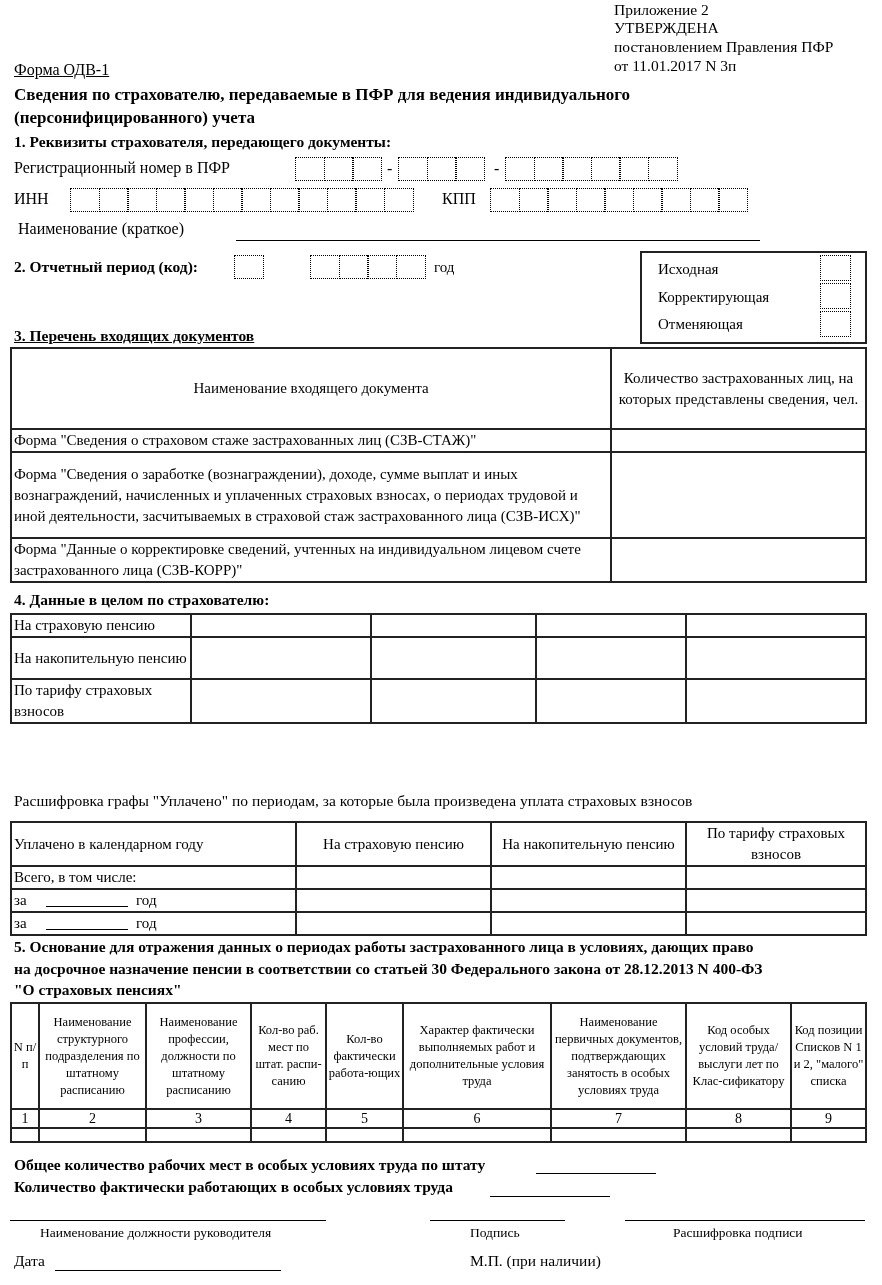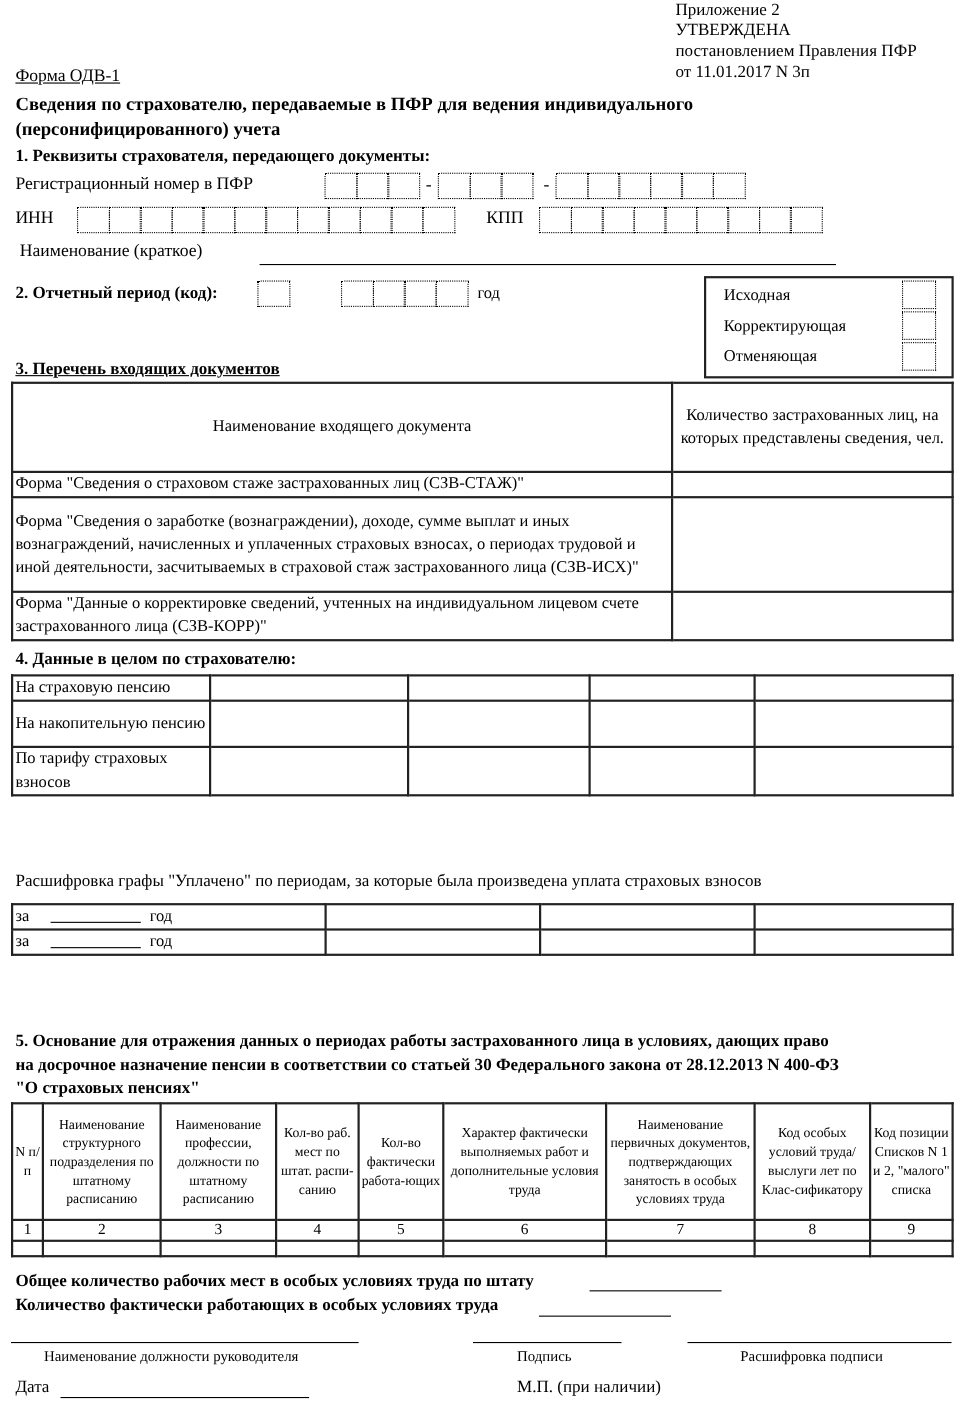--- a/index.html
+++ b/index.html
@@ -172,20 +172,32 @@
 
 <div class="abs" style="left:14px; top:792px; font-size:15.5px;">Расшифровка графы "Уплачено" по периодам, за которые была произведена уплата страховых взносов</div>
 <table class="grid" style="top:821px;">
   <colgroup>
       <col style="width:285px">
       <col style="width:195px">
       <col style="width:195px">
       <col style="width:180px">
     </colgroup>
   <tbody>
+      <tr style="height:42px">
+    <td>Уплачено в календарном году</td>
+    <td class="c">На страховую пенсию</td>
+    <td class="c">На накопительную пенсию</td>
+    <td class="c">По тарифу страховых взносов</td>
+  </tr>
+  <tr style="height:21px">
+    <td>Всего, в том числе:</td>
+    <td></td>
+    <td></td>
+    <td></td>
+  </tr>
   <tr style="height:21px">
     <td class="small">
       <span>за</span>
       <span style="display:inline-block; width:82px; border-bottom:1.6px solid #000; margin:0 4px 0 16px; height:14px; vertical-align:-2px;"></span>
       <span>год</span>
     </td>
     <td></td>
     <td></td>
     <td></td>
   </tr>

